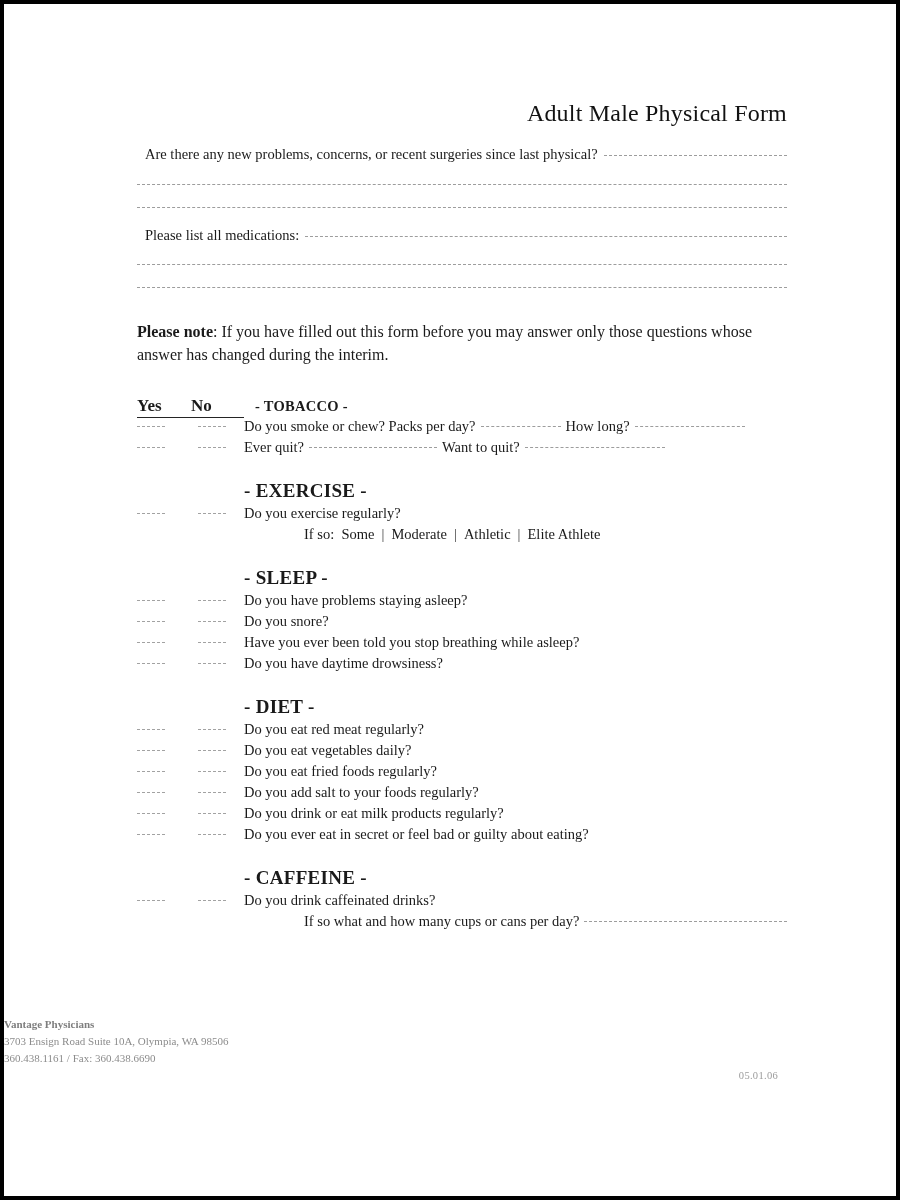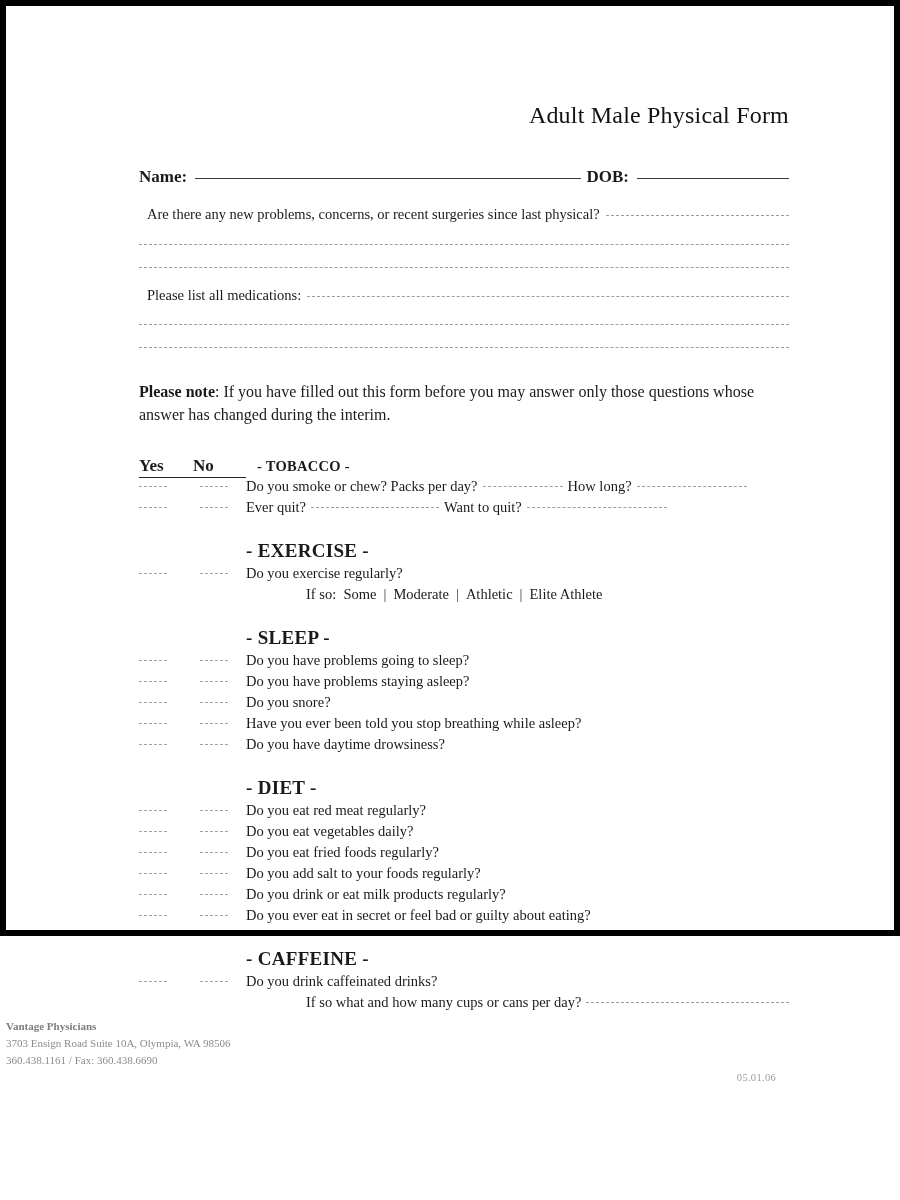--- a/index.html
+++ b/index.html
@@ -13,23 +13,23 @@
     height: 1200px;
     font-family: "Liberation Serif", "DejaVu Serif", serif;
     color: #1a1a1a;
     overflow: hidden;
   }
 
   .page {
     position: relative;
     box-sizing: border-box;
     width: 900px;
-    height: 936px;
+    height: 1200px;
     background: #ffffff;
-    border: 6px solid #000000;
+    border: 4px solid #000000;
     padding: 18px;
   }
 
   .content {
     position: absolute;
     left: 133px;
     top: 0;
     width: 650px;
   }
 
@@ -206,26 +206,20 @@
   }
 </style>
 </head>
 <body>
 
 <div class="page">
   <div class="content">
 
     <h1 class="title">Adult Male Physical Form</h1>
 
-    <div class="name-row">
-      <span class="name-label">Name:</span>
-      <span class="rule name-rule"></span>
-      <span class="dob-label">DOB:</span>
-      <span class="rule dob-rule"></span>
-    </div>
 
     <div class="qblock">
       <div class="qline">
         <span class="qtext">Are there any new problems, concerns, or recent surgeries since last physical?</span>
         <span class="fill"></span>
       </div>
       <div class="blank-line"></div>
       <div class="blank-line"></div>
     </div>
 
@@ -308,29 +302,20 @@
           <span class="qbody">
             <div class="section-title">- SLEEP -</div>
           </span>
         </div>
         <div class="qrow">
           <span class="ticks">
             <span class="tick yes-tick"></span>
             <span class="tick no-tick"></span>
           </span>
           <span class="qbody">
-            <span class="seg">Do you have problems going to sleep?</span>
-          </span>
-        </div>
-        <div class="qrow">
-          <span class="ticks">
-            <span class="tick yes-tick"></span>
-            <span class="tick no-tick"></span>
-          </span>
-          <span class="qbody">
             <span class="seg">Do you have problems staying asleep?</span>
           </span>
         </div>
         <div class="qrow">
           <span class="ticks">
             <span class="tick yes-tick"></span>
             <span class="tick no-tick"></span>
           </span>
           <span class="qbody">
             <span class="seg">Do you snore?</span>

